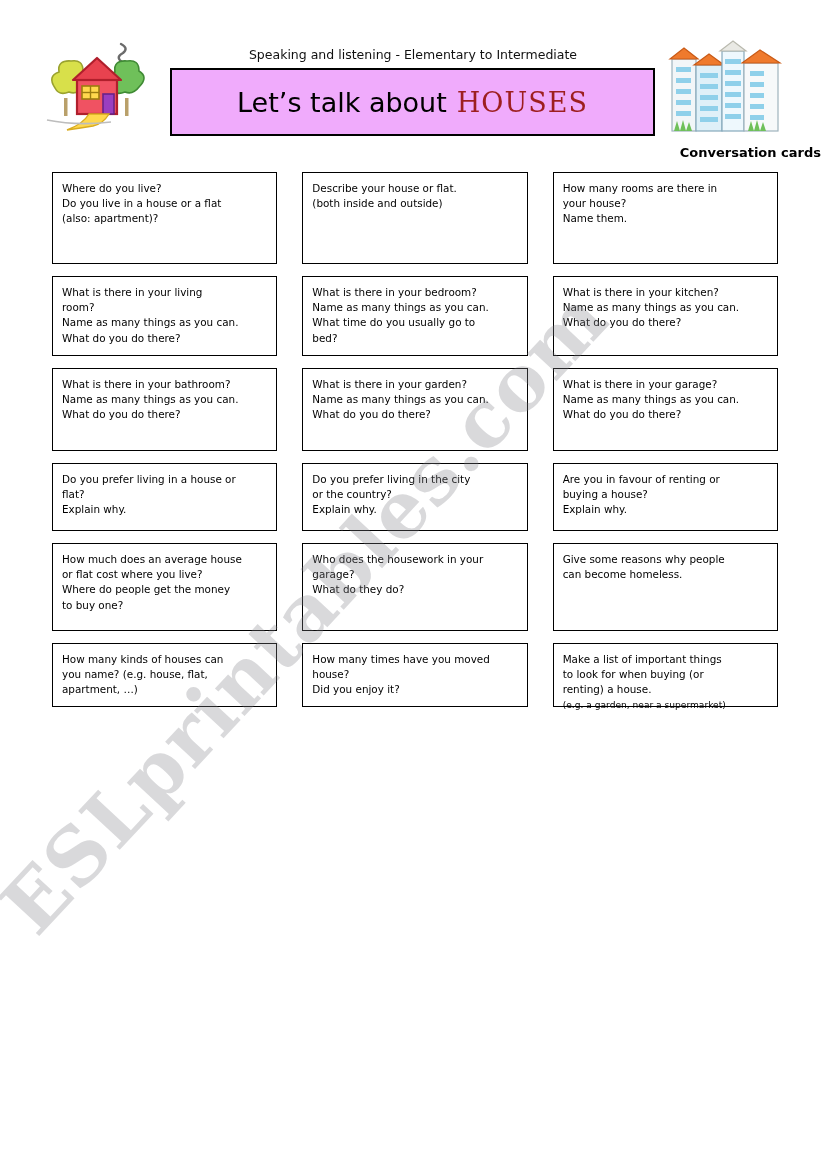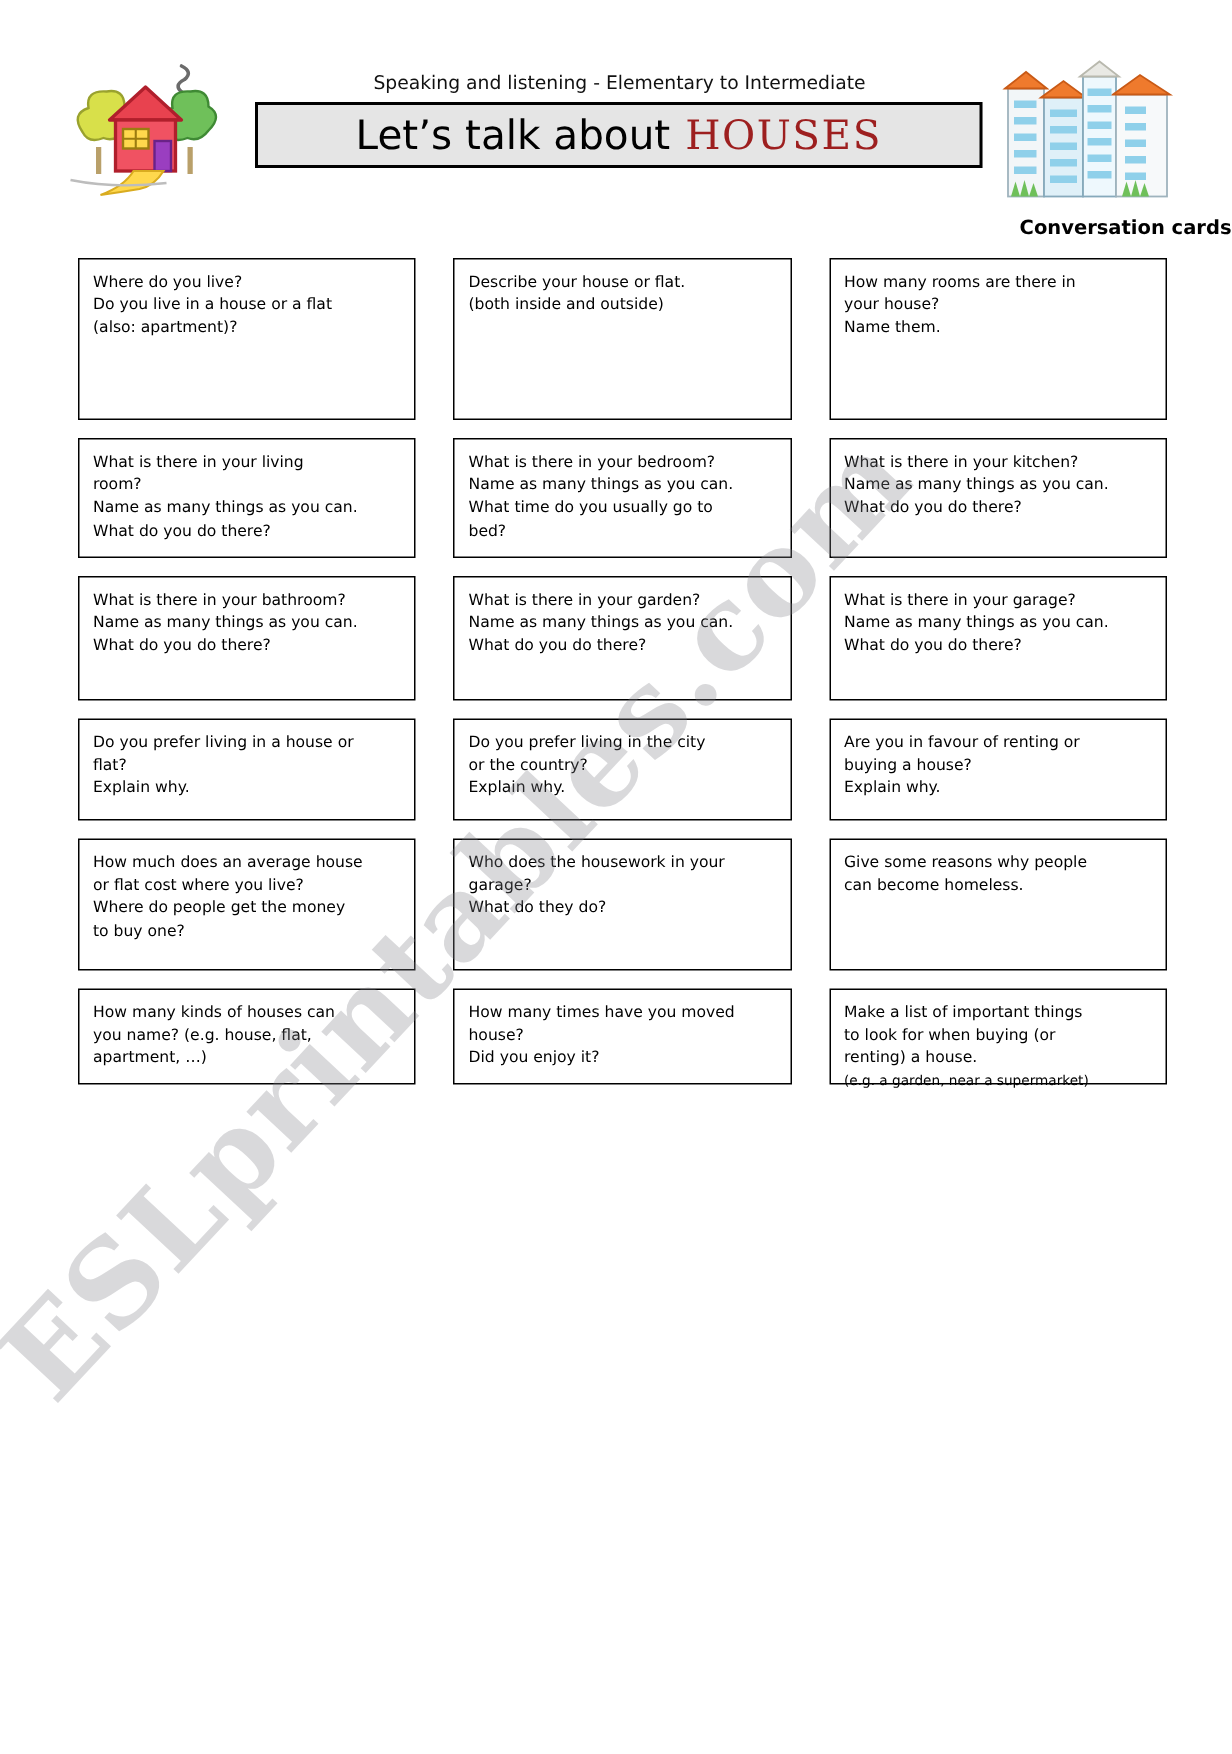--- a/index.html
+++ b/index.html
@@ -46,23 +46,23 @@
 
   #subtitle {
     position: absolute; left: 168px; top: 47px; width: 490px;
     text-align: center;
     font-family: "DejaVu Sans", sans-serif;
     font-size: 12.5px;
     color: #111;
   }
 
   #title-box {
-    position: absolute; left: 170px; top: 68px; width: 485px; height: 44px;
+    position: absolute; left: 170px; top: 68px; width: 485px; height: 68px;
     border: 2.5px solid #000;
-    background: #e5e5e5;
+    background: #f0abfc;
     display: flex; align-items: center; justify-content: center;
   }
   #title-box .t-main {
     font-family: "DejaVu Sans", sans-serif;
     font-size: 27px;
     color: #000;
     letter-spacing: 0px;
   }
   #title-box .t-accent {
     font-family: "DejaVu Serif", serif;
@@ -93,21 +93,21 @@
     border: 1.6px solid #000;
     background: #fff;
     padding: 8px 9px 6px 9px;
     font-family: "DejaVu Sans", sans-serif;
     font-size: 10.4px;
     line-height: 15.2px;
     color: #000;
   }
   .conv-card .line { white-space: pre; }
   .conv-card .small { font-size: 9.1px; }
-  .r1 .conv-card { height: 108px; }
+  .r1 .conv-card { height: 92px; }
   .r2 .conv-card { height: 80px; }
   .r3 .conv-card { height: 83px; }
   .r4 .conv-card { height: 68px; }
   .r5 .conv-card { height: 88px; }
   .r6 .conv-card { height: 64px; }
 
   
   #bottom { position: absolute; left: 0; top: 782px; width: 821px; height: 387px; }
 </style>
 </head>

